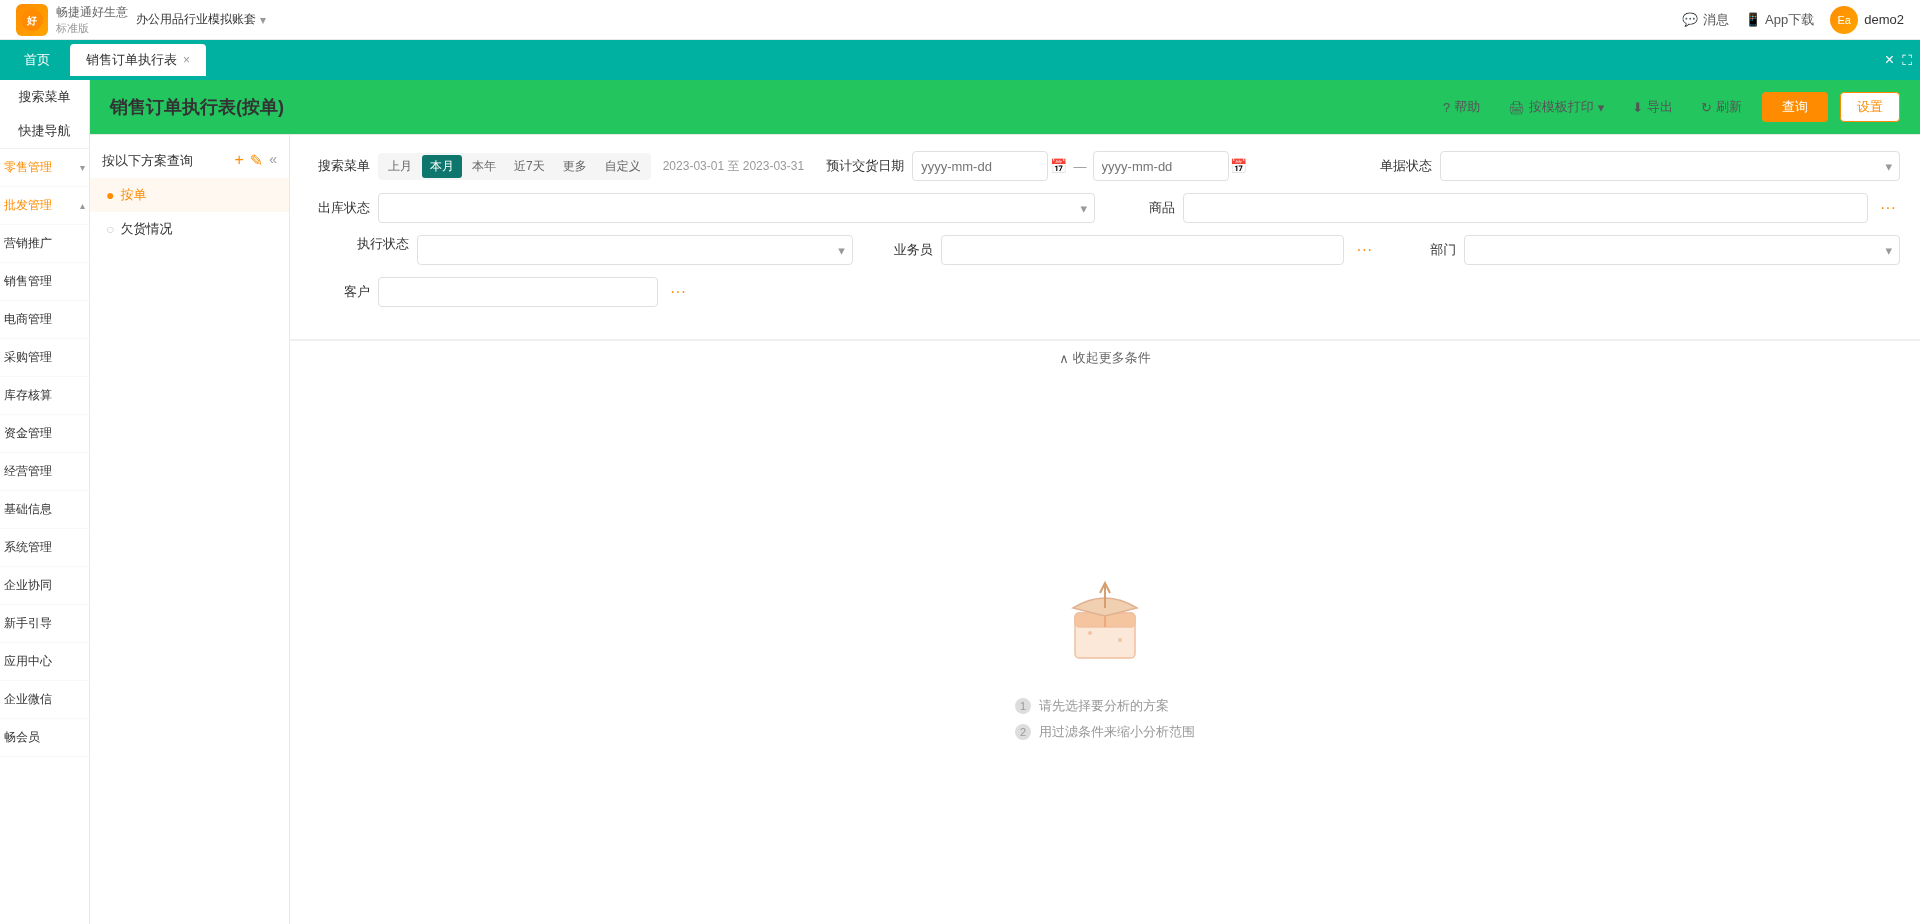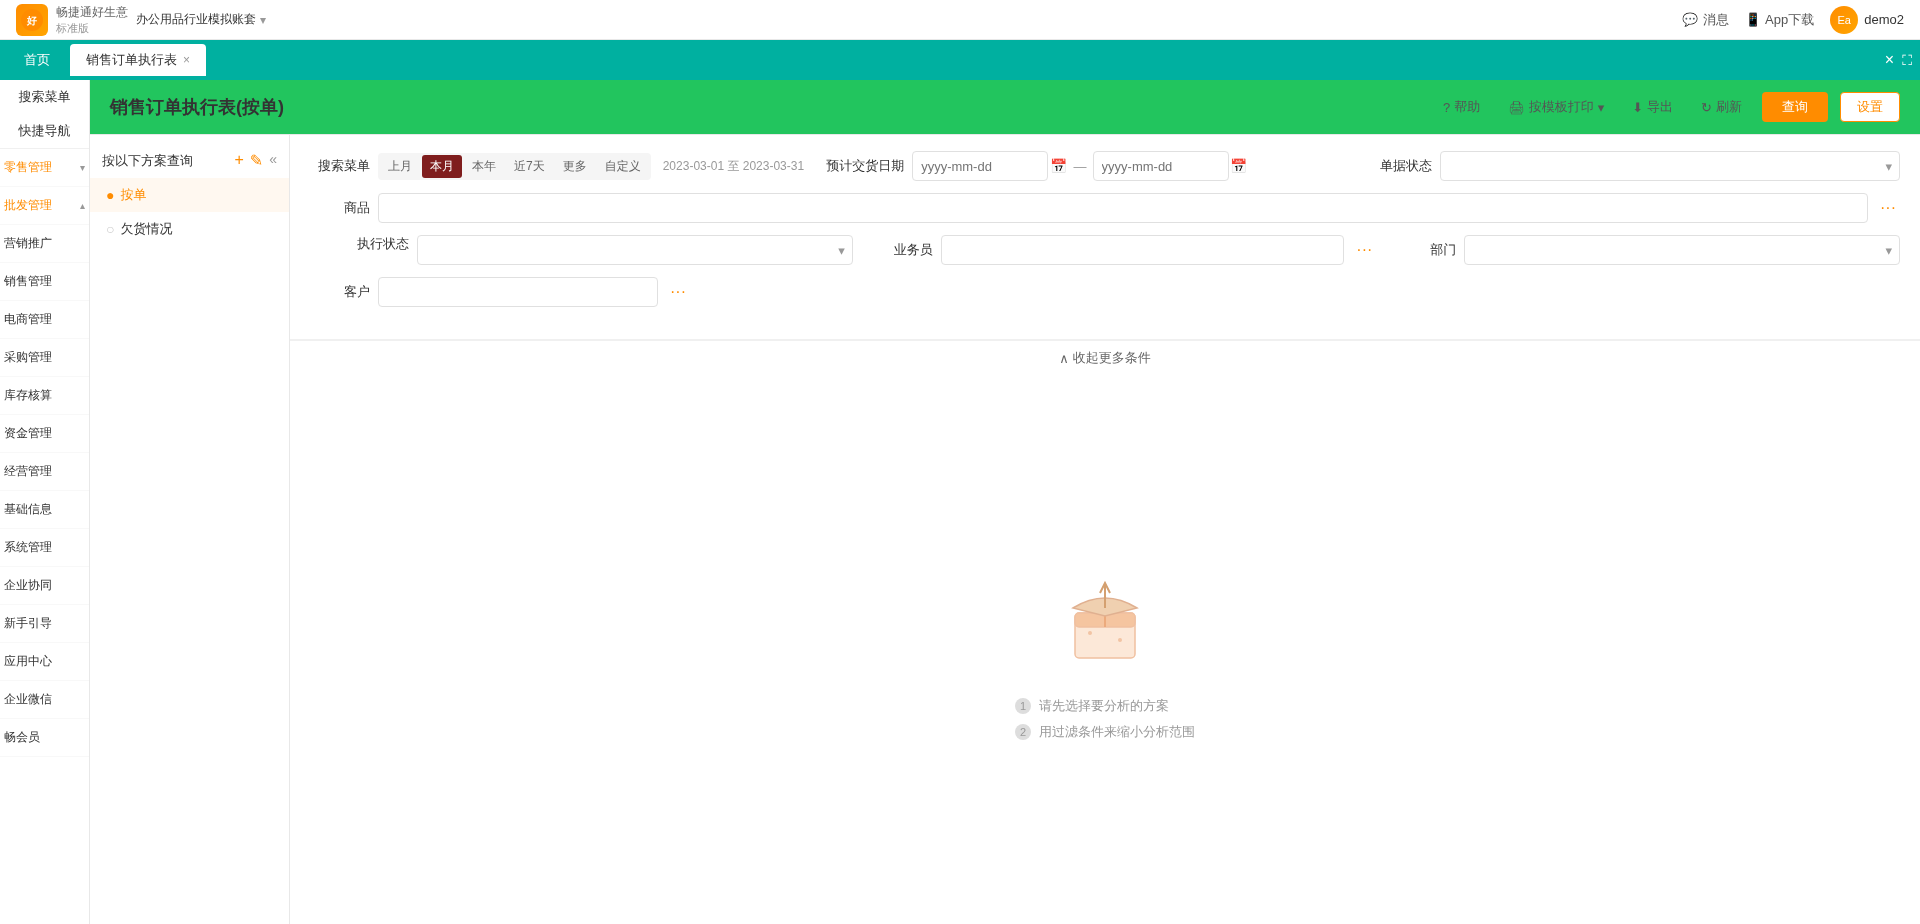--- a/index.html
+++ b/index.html
@@ -290,21 +290,21 @@
       padding: 2px;
     }
     .date-quick-btn {
       padding: 3px 8px;
       border-radius: 3px;
       cursor: pointer;
       font-size: 12px;
       color: #666;
     }
     .date-quick-btn.active {
-      background: #7f1d1d;
+      background: #0f766e;
       color: white;
       border-radius: 3px;
     }
 
     
     .dots-btn {
       color: #ff8c00;
       cursor: pointer;
       font-size: 16px;
       padding: 0 4px;
@@ -571,20 +571,28 @@
               <div class="filter-select-wrapper">
                 <select>
                   <option value=""></option>
                 </select>
               </div>
             </div>
           </div>
 
           <div class="filter-row">
             <div class="filter-group" style="align-items:center; gap:8px;">
+              <span class="filter-label">出库状态</span>
+              <div class="filter-select-wrapper">
+                <select>
+                  <option value=""></option>
+                </select>
+              </div>
+            </div>
+            <div class="filter-group" style="align-items:center; gap:8px;">
               <span class="filter-label">商品</span>
               <input type="text" class="filter-input" style="flex: 1 1 0%;">
               <span class="dots-btn">···</span>
             </div>
           </div>
 
           <div class="filter-row">
             <div class="filter-group" style="align-items:flex-start; gap:8px;margin-left:39px;">
               <span class="filter-label">执行状态</span>
               <div class="filter-select-wrapper">

